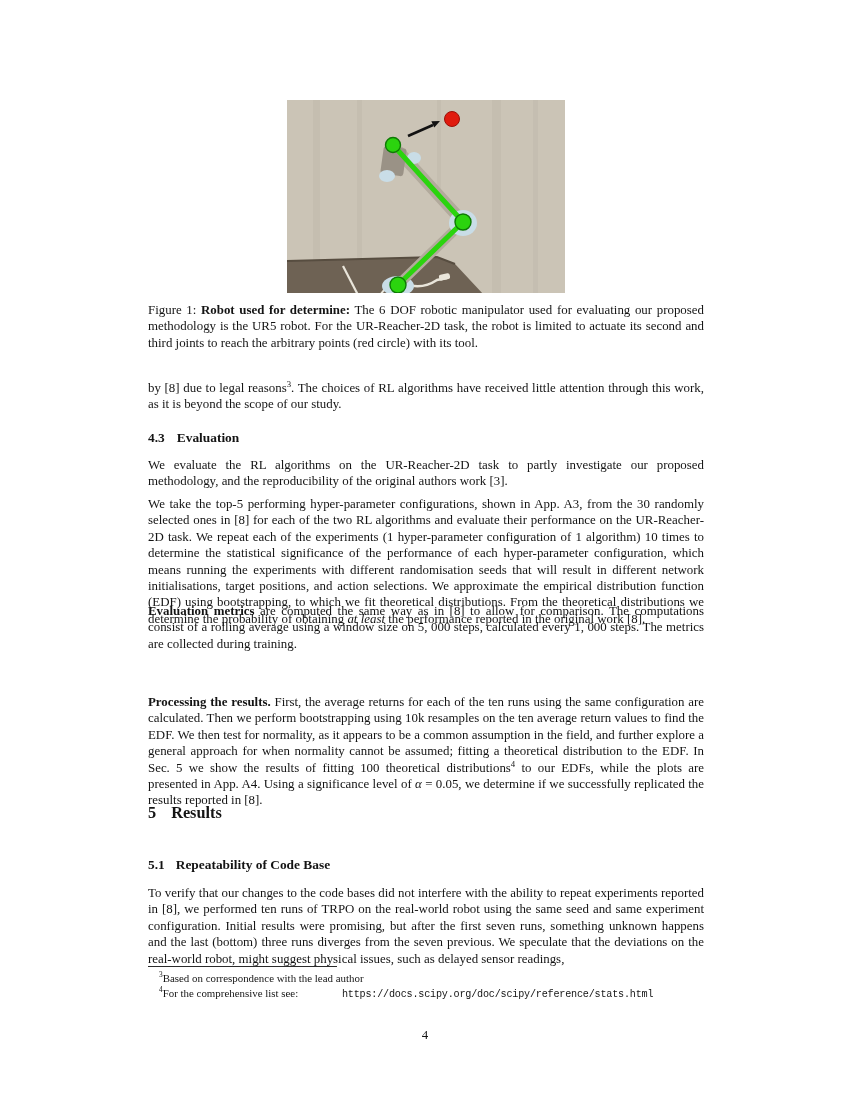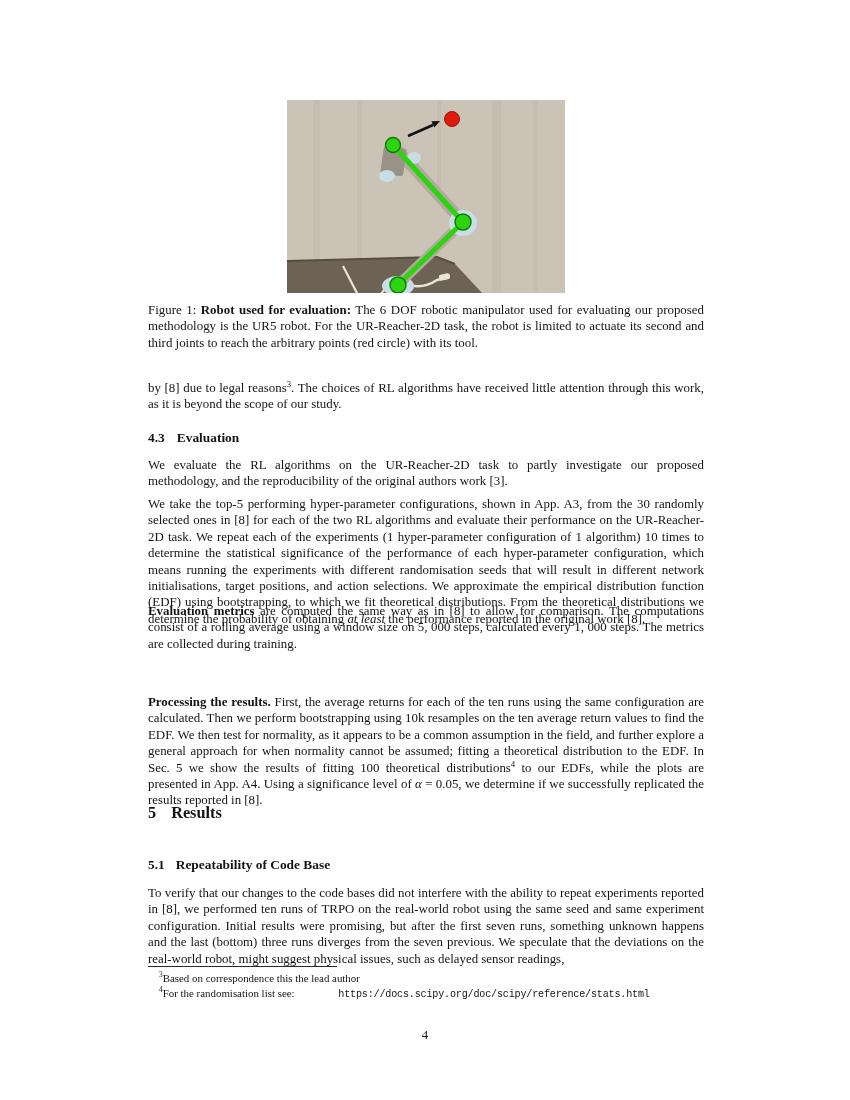--- a/index.html
+++ b/index.html
@@ -64,21 +64,21 @@
       <circle cx="106" cy="45" r="7.5" stroke="#0e7a05" stroke-width="1.4" fill="#2bd40e"></circle>
       <circle cx="176" cy="122" r="8" stroke="#0e7a05" stroke-width="1.4" fill="#2bd40e"></circle>
       <circle cx="111" cy="185" r="8" stroke="#0e7a05" stroke-width="1.4" fill="#2bd40e"></circle>
 
       <circle cx="165" cy="19" r="7.5" stroke="#9c0f07" stroke-width="1" fill="#e01b0e"></circle>
       <line x1="121" y1="36" x2="146" y2="25" stroke-width="2.6" stroke="#121212"></line>
       <polygon points="153,21 147.3,27.6 144.3,21.3" fill="#121212"></polygon>
     </svg>
   </div>
 
-  <div class="block" style="top:302px;"><span>Figure 1: </span><span style="font-weight: bold;">Robot used for evaluation:</span><span> The 6 DOF robotic manipulator used for evaluating our proposed methodology is the UR5 robot. For the UR-Reacher-2D task, the robot is limited to actuate its second and third joints to reach the arbitrary points (red circle) with its tool.</span></div>
+  <div class="block" style="top:302px;"><span>Figure 1: </span><span style="font-weight: bold;">Robot used for determine:</span><span> The 6 DOF robotic manipulator used for evaluating our proposed methodology is the UR5 robot. For the UR-Reacher-2D task, the robot is limited to actuate its second and third joints to reach the arbitrary points (red circle) with its tool.</span></div>
 
   <div class="block" style="top:380px;"><span>by [8] due to legal reasons</span><sup>3</sup><span>. The choices of RL algorithms have received little attention through this work, as it is beyond the scope of our study.</span></div>
 
   <div class="block heading h-small" style="top:430px;">
     <span class="h-num" style="margin-right:12px;">4.3</span><span>Evaluation</span>
   </div>
 
   <div class="block" style="top:457px;"><span>We evaluate the RL algorithms on the UR-Reacher-2D task to partly investigate our proposed methodology, and the reproducibility of the original authors work [3].</span></div>
 
   <div class="block" style="top:496px;"><span>We take the top-5 performing hyper-parameter configurations, shown in App. A3, from the 30 randomly selected ones in [8] for each of the two RL algorithms and evaluate their performance on the UR-Reacher-2D task. We repeat each of the experiments (1 hyper-parameter configuration of 1 algorithm) 10 times to determine the statistical significance of the performance of each hyper-parameter configuration, which means running the experiments with different randomisation seeds that will result in different network initialisations, target positions, and action selections. We approximate the empirical distribution function (EDF) using bootstrapping, to which we fit theoretical distributions. From the theoretical distributions we determine the probability of obtaining </span><span style="font-style: italic;">at least</span><span> the performance reported in the original work [8].</span></div>
@@ -91,18 +91,18 @@
     <span class="h-num" style="margin-right:15px;">5</span><span>Results</span>
   </div>
 
   <div class="block heading h-small" style="top:857px;">
     <span class="h-num" style="margin-right:11px;">5.1</span><span>Repeatability of Code Base</span>
   </div>
 
   <div class="block" style="top:885px;"><span>To verify that our changes to the code bases did not interfere with the ability to repeat experiments reported in [8], we performed ten runs of TRPO on the real-world robot using the same seed and same experiment configuration. Initial results were promising, but after the first seven runs, something unknown happens and the last (bottom) three runs diverges from the seven previous. We speculate that the deviations on the real-world robot, might suggest physical issues, such as delayed sensor readings,</span></div>
 
   <div class="footnote-rule" style="top:966px;"></div>
-  <div class="block footnote" style="top:971px;"><sup>3</sup><span>Based on correspondence this the lead author</span></div>
-  <div class="block footnote" style="top:986px;"><sup>4</sup><span>For the randomisation list see: </span><span class="mono">https://docs.scipy.org/doc/scipy/reference/stats.html</span></div>
+  <div class="block footnote" style="top:971px;"><sup>3</sup><span>Based on correspondence with the lead author</span></div>
+  <div class="block footnote" style="top:986px;"><sup>4</sup><span>For the comprehensive list see: </span><span class="mono">https://docs.scipy.org/doc/scipy/reference/stats.html</span></div>
 
   <div class="page-number">4</div>
 
 </div>
 
 </body></html>

